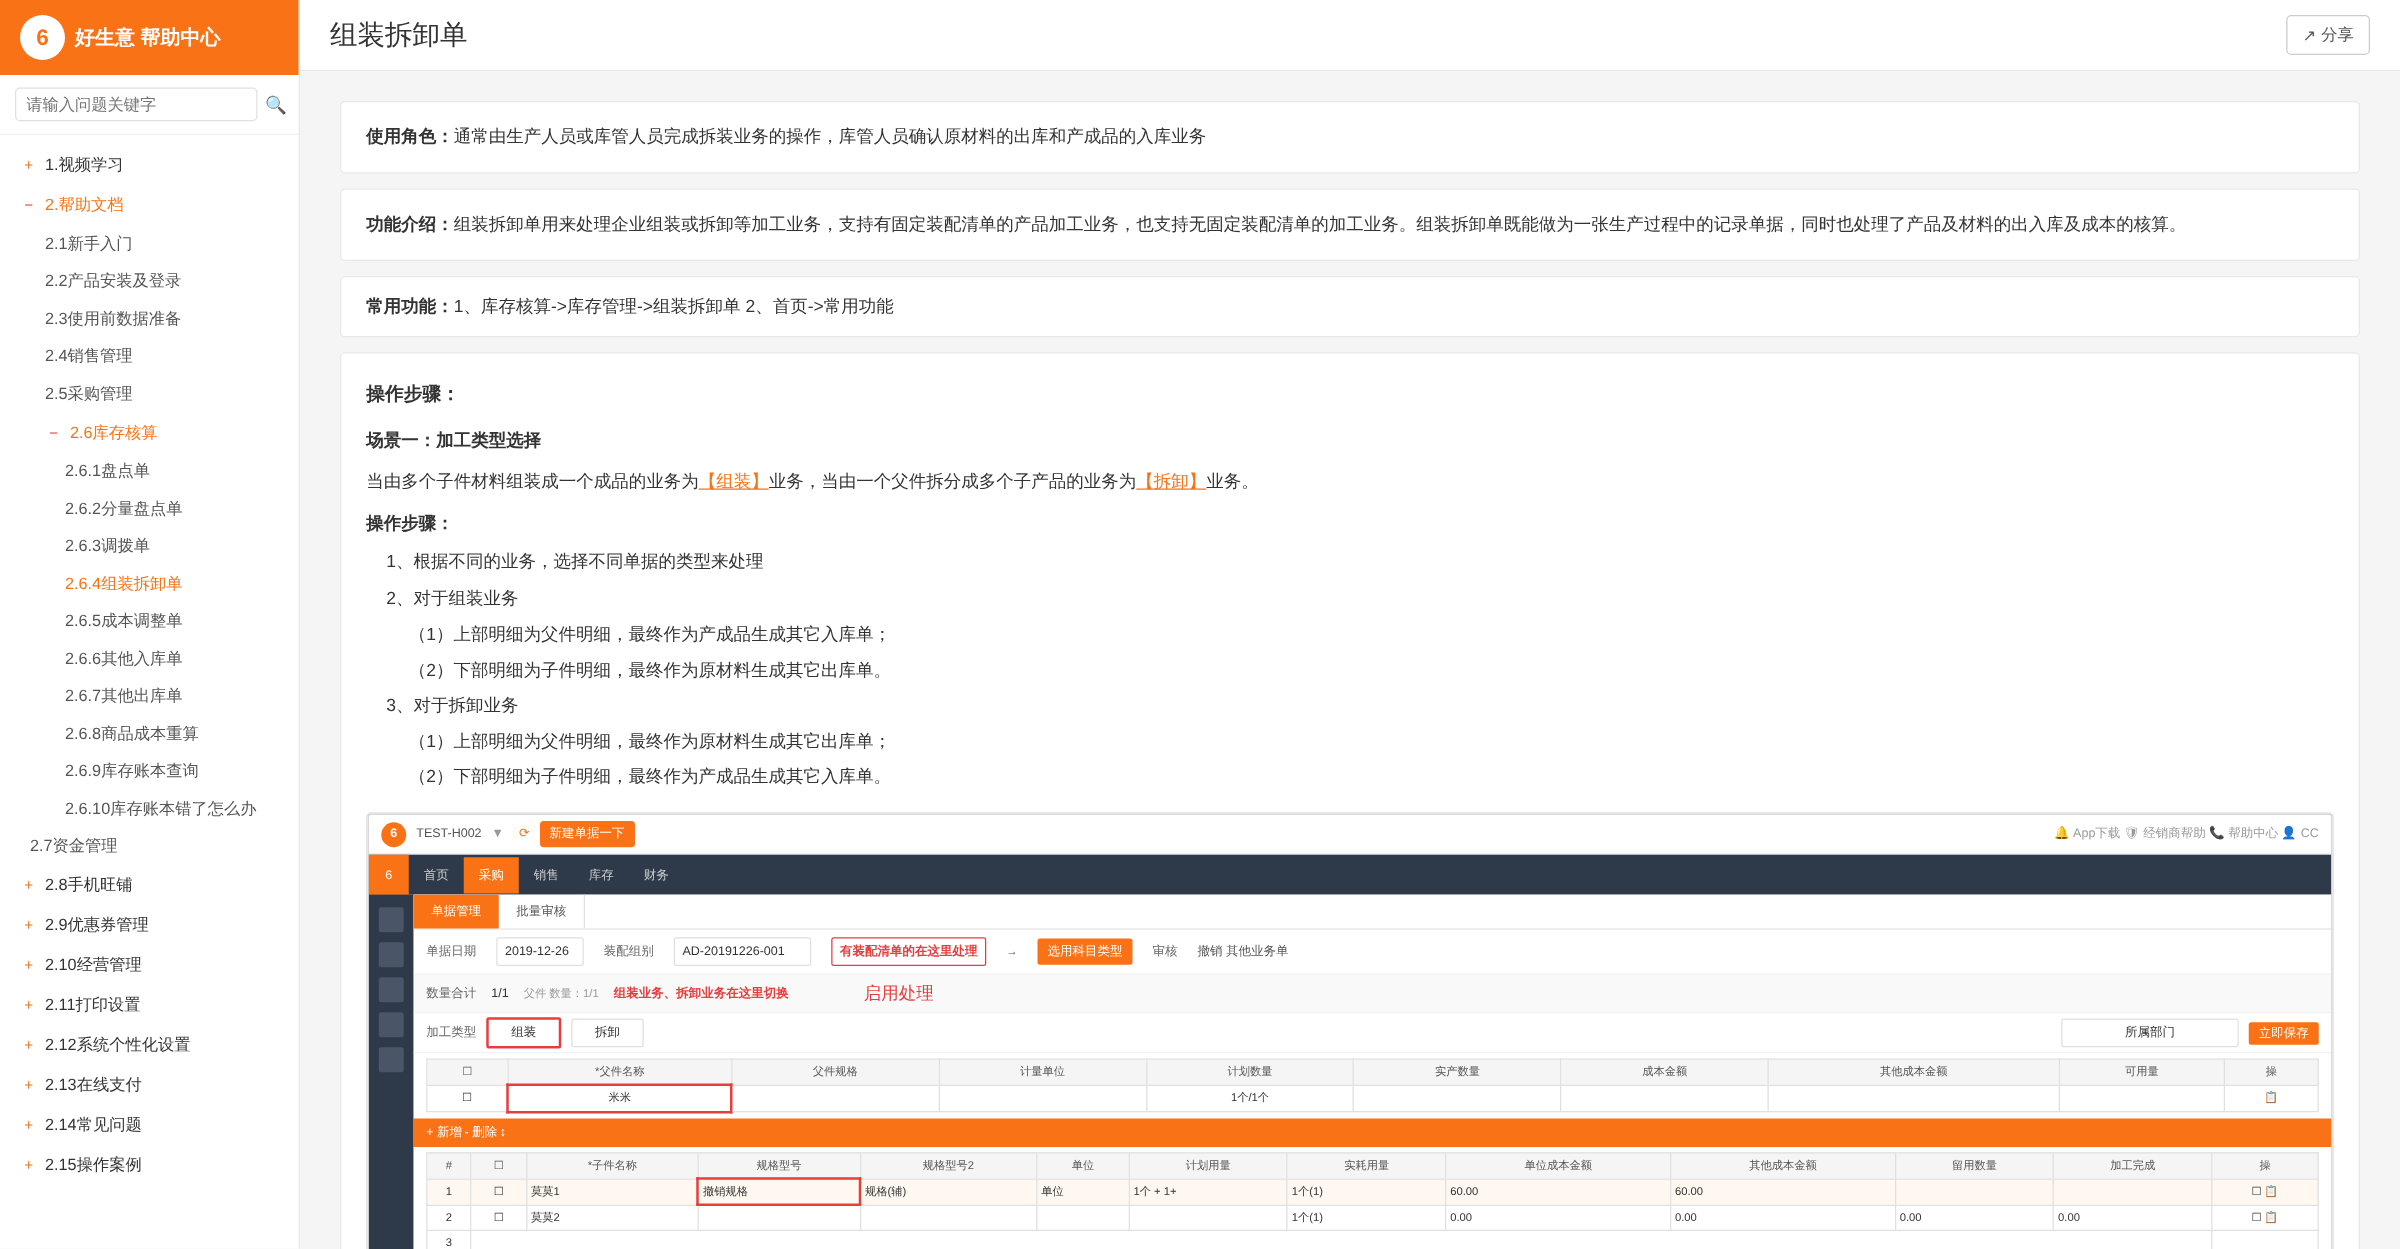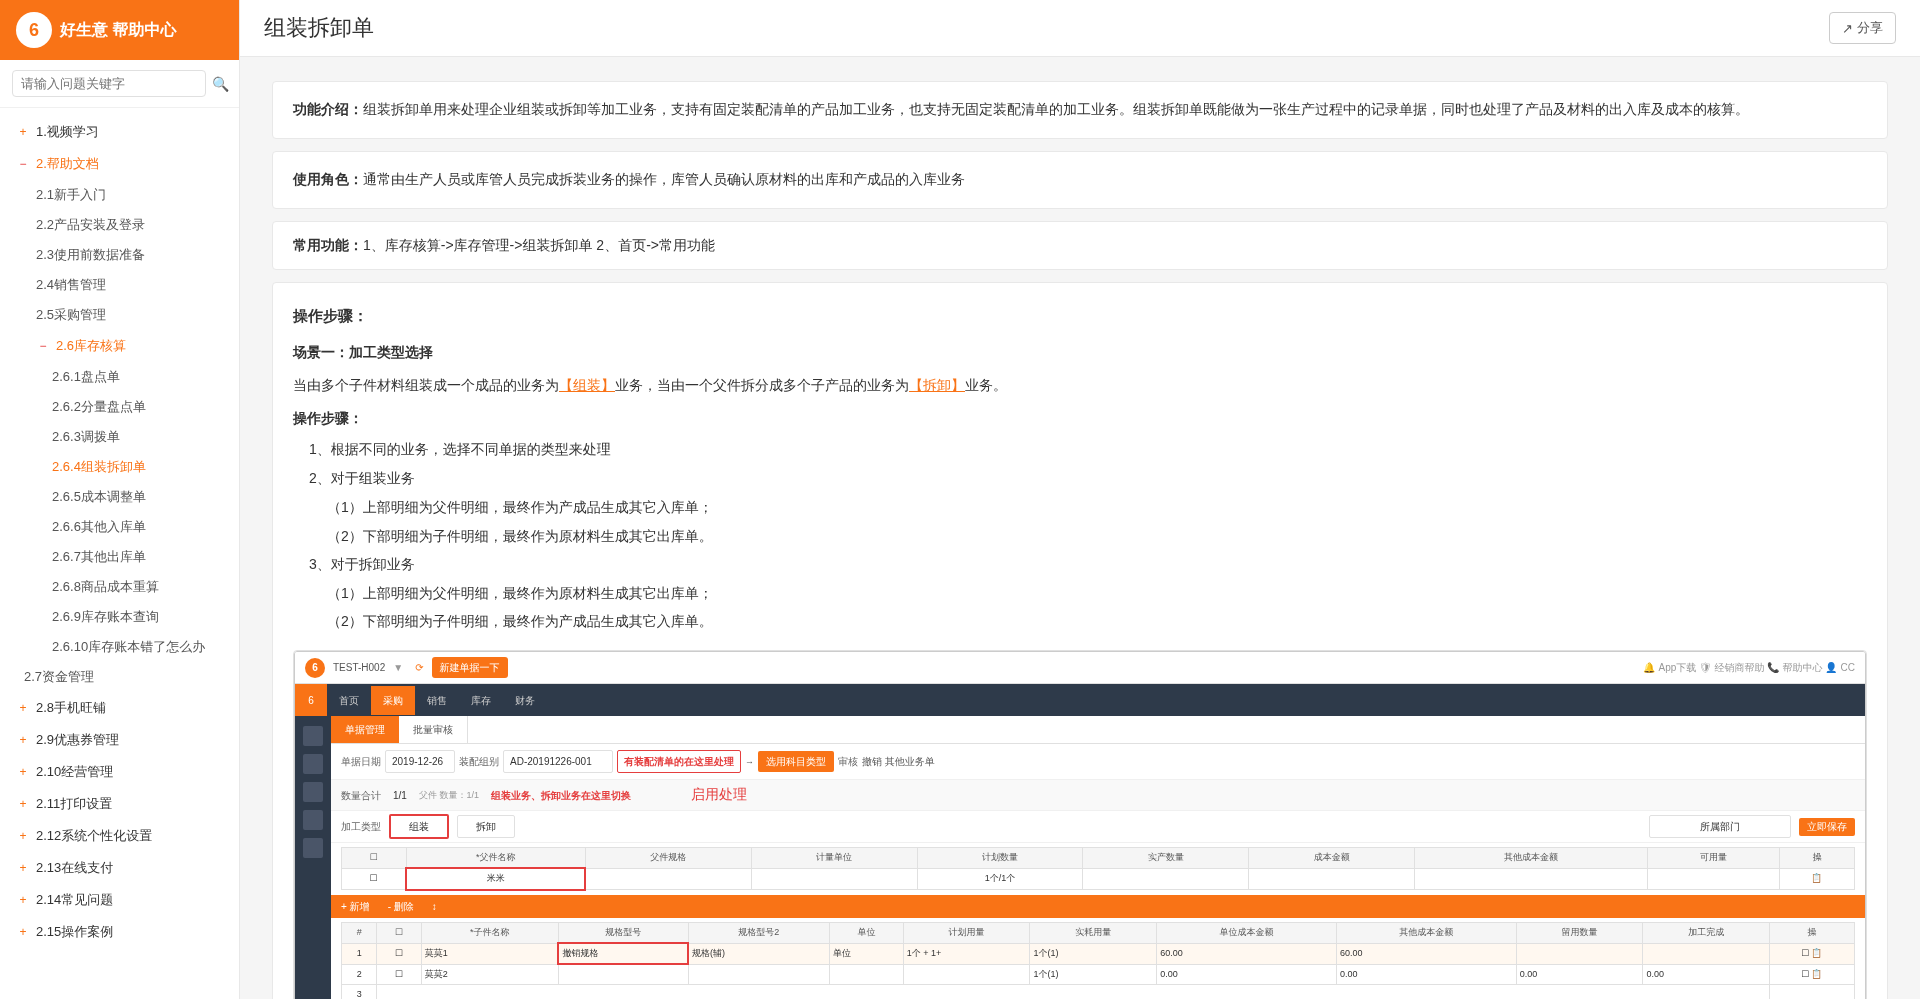--- a/index.html
+++ b/index.html
@@ -280,25 +280,25 @@
     <h1 class="page-title-text">组装拆卸单</h1>
     <button class="share-btn">
       <span>↗</span>
       <span>分享</span>
     </button>
   </div>
 
   <div class="content-area">
 
     <div class="info-block">
+      <span style="font-weight:bold;">使用角色：</span><span>通常由生产人员或库管人员完成拆装业务的操作，库管人员确认原材料的出库和产成品的入库业务</span>
+    </div>
+
+    <div class="info-block">
       <span style="font-weight:bold;">功能介绍：</span><span>组装拆卸单用来处理企业组装或拆卸等加工业务，支持有固定装配清单的产品加工业务，也支持无固定装配清单的加工业务。组装拆卸单既能做为一张生产过程中的记录单据，同时也处理了产品及材料的出入库及成本的核算。</span>
-    </div>
-
-    <div class="info-block">
-      <span style="font-weight:bold;">使用角色：</span><span>通常由生产人员或库管人员完成拆装业务的操作，库管人员确认原材料的出库和产成品的入库业务</span>
     </div>
 
     <div class="info-block path-block">
       <span style="font-weight:bold;">常用功能：</span><span>1、库存核算-&gt;库存管理-&gt;组装拆卸单  2、首页-&gt;常用功能</span>
     </div>
 
     <div class="info-block">
       <div class="section-title">操作步骤：</div>
 
       <div class="scene-title">场景一：加工类型选择</div>
@@ -354,21 +354,21 @@
               <div style="width:20px;height:20px;background:#4a5568;border-radius:2px;margin:2px;"></div>
             </div>
 
             <div style="flex:1;background:#fff;padding:0;">
 
               <div style="display:flex;border-bottom:1px solid #e0e0e0;background:#fff;">
                 <div style="background:#f97316;color:#fff;padding:5px 14px;font-size:10px;cursor:pointer;">单据管理</div>
                 <div style="color:#555;padding:5px 14px;font-size:10px;cursor:pointer;border-right:1px solid #e0e0e0;">批量审核</div>
               </div>
 
-              <div style="padding:6px 10px;display:flex;align-items:center;gap:4px;flex-wrap:wrap;background:#fff;border-bottom:1px solid #f0f0f0;">
+              <div style="padding:6px 10px;display:flex;align-items:center;gap:16px;flex-wrap:wrap;background:#fff;border-bottom:1px solid #f0f0f0;">
                 <span style="color:#666;font-size:10px;">单据日期</span>
                 <span style="border:1px solid #e0e0e0;border-radius:2px;padding:2px 6px;font-size:10px;min-width:70px;">2019-12-26</span>
 
                 <span style="color:#666;font-size:10px;">装配组别</span>
                 <span style="border:1px solid #e0e0e0;border-radius:2px;padding:2px 6px;font-size:10px;min-width:110px;">AD-20191226-001</span>
 
                 <span style="color:#e53e3e;font-size:10px;font-weight:bold;border:1px solid #e53e3e;padding:2px 6px;border-radius:2px;">有装配清单的在这里处理</span>
                 <span style="color:#555;font-size:9px;">→</span>
                 <span style="background:#f97316;color:#fff;border-radius:2px;padding:2px 8px;font-size:10px;">选用科目类型</span>
 
@@ -421,21 +421,21 @@
                       <td style="border:1px solid #e0e0e0;padding:2px 4px;"></td>
                       <td style="border:1px solid #e0e0e0;padding:2px 4px;"></td>
                       <td style="border:1px solid #e0e0e0;padding:2px 4px;"></td>
                       <td style="border:1px solid #e0e0e0;padding:2px 4px;"></td>
                       <td style="border:1px solid #e0e0e0;padding:2px 4px;text-align:center;">📋</td>
                     </tr>
                   </tbody>
                 </table>
               </div>
 
-              <div style="background:#f97316;color:#fff;padding:3px 10px;font-size:10px;display:flex;align-items:center;gap:18px;">
+              <div style="background:#f97316;color:#fff;padding:3px 10px;font-size:10px;display:flex;align-items:center;gap:2px;">
                 <span>+ 新增</span>
                 <span>- 删除</span>
                 <span>↕</span>
               </div>
 
               <div style="padding:4px 10px 8px;background:#fff;position:relative;">
                 <table style="width:100%;border-collapse:collapse;font-size:9px;">
                   <thead>
                     <tr style="background:#f5f5f5;">
                       <th style="border:1px solid #e0e0e0;padding:2px 3px;text-align:center;font-weight:normal;color:#555;">#</th>

